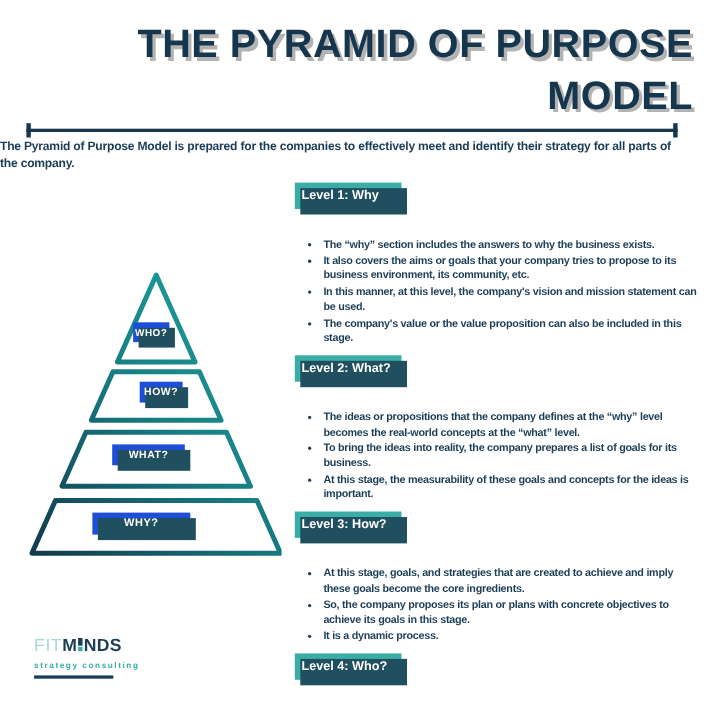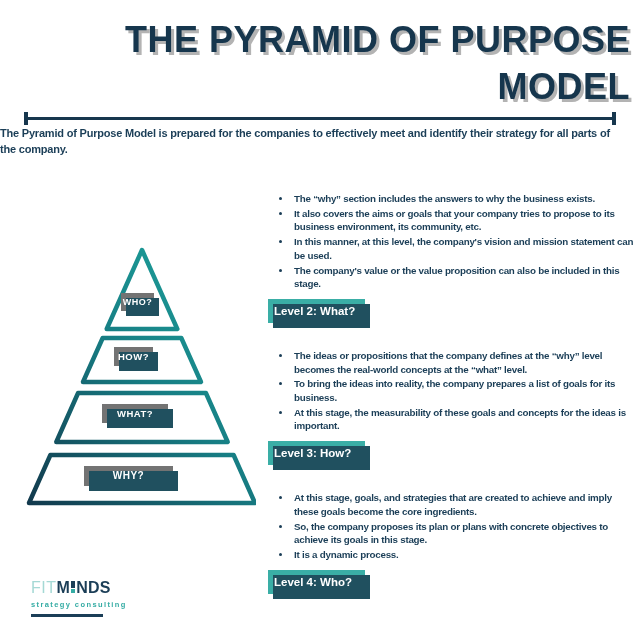--- a/index.html
+++ b/index.html
@@ -26,30 +26,30 @@
   .subtitle {
     position:absolute; top:126px; left:0; width:612px;
     text-align:left; font-size:11px; font-weight:bold; color:#1b3e57;
     line-height:1.45; letter-spacing:-0.2px;
   }
 
   
   .pyramid-svg { position:absolute; left:20px; top:242px; }
 
   .pyr-badge {
-    position:absolute; z-index:1; background:#737373; color:#ffffff;
+    position:absolute; z-index:1; background:#1d4ed8; color:#ffffff;
     font-weight:bold; text-align:center; letter-spacing:0.5px;
   }
   .pyr-badge::after {
     content:""; position:absolute; left:5px; top:5px; width:100%; height:100%;
     background:#20505f; z-index:-1;
   }
   .pyr-badge > span { position:relative; z-index:2; }
   .badge-who  { left:101px; top:51px;  width:33px; height:18px; font-size:9px;  line-height:18px; }
-  .badge-how  { left:94px;  top:105px; width:39px; height:19px; font-size:9.5px; line-height:19px; }
+  .badge-how  { left:107px;  top:105px; width:39px; height:19px; font-size:9.5px; line-height:19px; }
   .badge-what { left:82px;  top:162px; width:66px; height:19px; font-size:9.5px; line-height:19px; }
   .badge-why  { left:64px;  top:224px; width:89px; height:20px; font-size:10px; line-height:20px; }
   .pyramid-wrap { position:absolute; left:20px; top:242px; width:236px; height:266px; }
 
   
   .sections { position:absolute; left:268px; top:166px; width:366px; }
   .section { margin-bottom:8px; }
   .level-badge {
     position:relative; z-index:1; width:97px; height:24px; background:#3aaea6;
     color:#ffffff; font-weight:bold; font-size:11.5px; line-height:24px;
@@ -118,20 +118,23 @@
       <span>WHAT?</span>
     </div>
     <div class="pyr-badge badge-why">
       <span>WHY?</span>
     </div>
   </div>
 
   <div class="sections">
 
     <div class="section">
+      <div class="level-badge">
+        <span>Level 1: Why</span>
+      </div>
       <ul class="bullets">
           <li>The “why” section includes the answers to why the business exists.</li>
           <li>It also covers the aims or goals that your company tries to propose to its business environment, its community, etc.</li>
           <li>In this manner, at this level, the company's vision and mission statement can be used.</li>
           <li>The company's value or the value proposition can also be included in this stage.</li>
         </ul>
     </div>
 
     <div class="section">
       <div class="level-badge">

